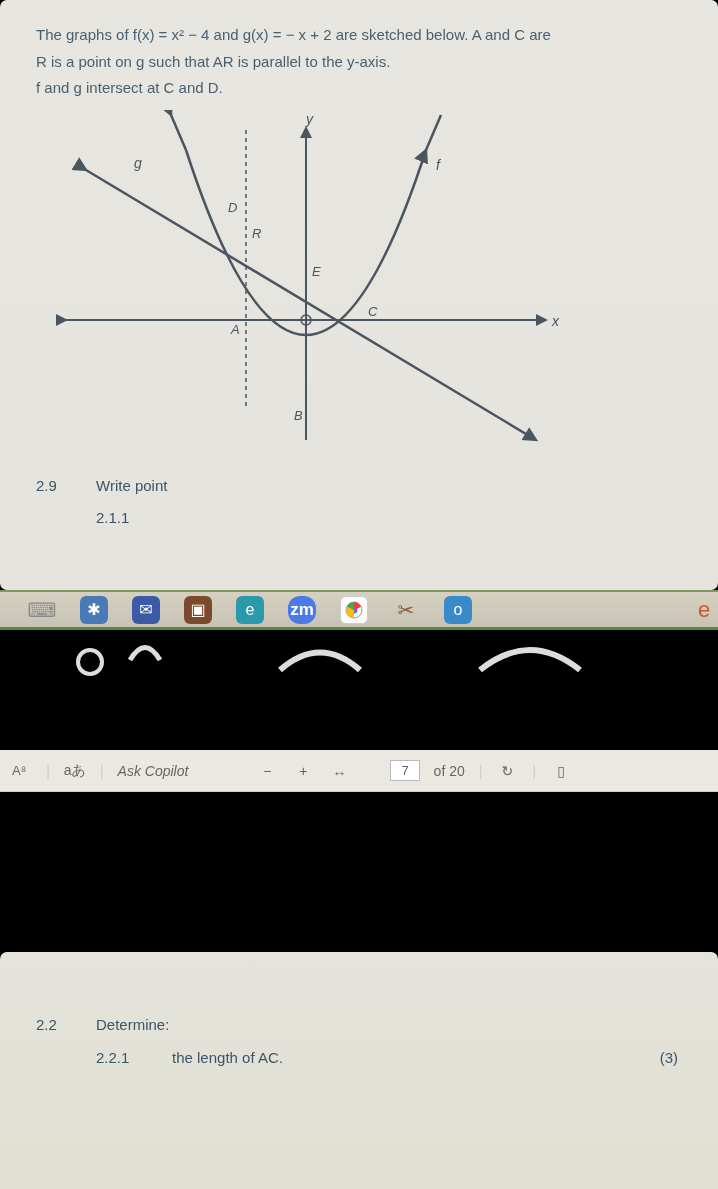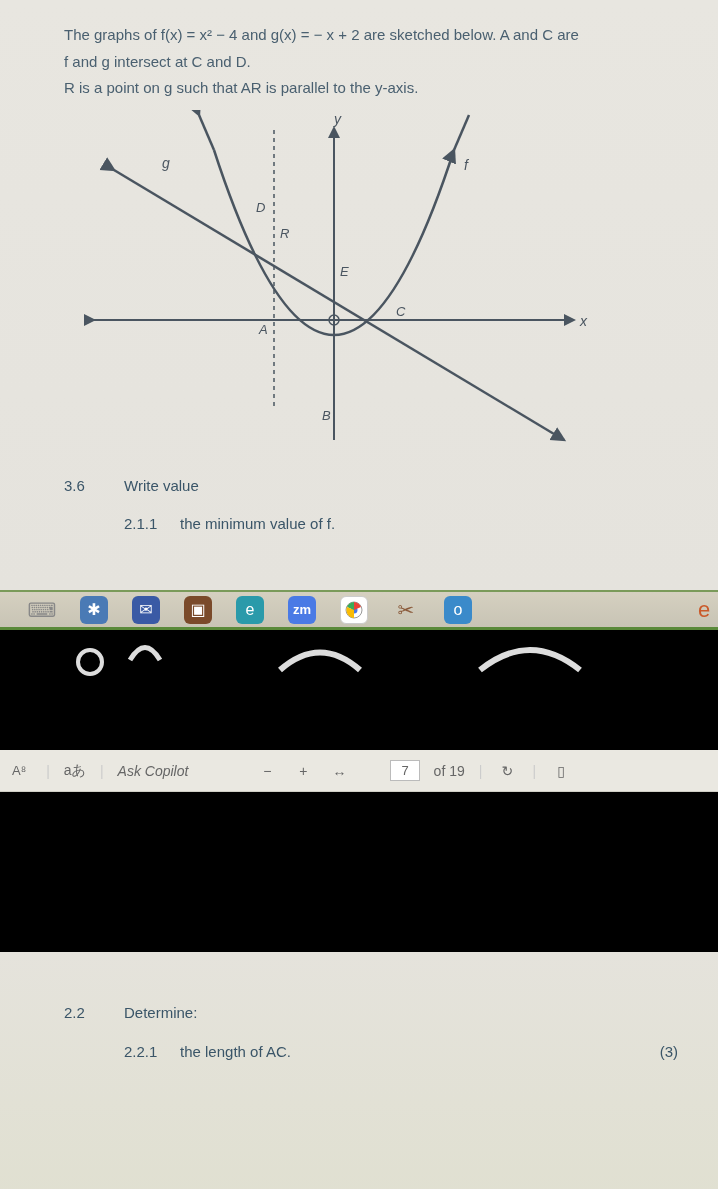--- a/index.html
+++ b/index.html
@@ -6,25 +6,26 @@
     body {
       font-family: -apple-system, BlinkMacSystemFont, "Segoe UI", sans-serif;
       background: #000;
       width: 718px;
       height: 1189px;
       position: relative;
       overflow: hidden;
     }
     .page-section {
       background: linear-gradient(to bottom, #e8e6e0, #e5e3dd);
-      padding: 24px 30px 20px 64px;
+      padding: 24px 30px 20px 36px;
       color: #3a5568;
       font-size: 15px;
       line-height: 1.5;
       position: relative;
+      border-radius: 7px;
     }
     .page-section.top {
       height: 590px;
     }
     .page-section.bottom {
       height: 439px;
       margin-top: 160px;
       background: linear-gradient(to bottom, #e5e3dc, #dcddc8);
       padding-top: 50px;
     }
@@ -37,21 +38,21 @@
       height: 350px;
       margin: 10px auto 15px -30px;
       position: relative;
     }
     .question-row {
       display: flex;
       gap: 20px;
       margin-top: 10px;
     }
     .qnum { min-width: 40px; }
-    .qsub { display: flex; gap: 16px; margin-left: 60px; margin-top: 16px;}
+    .qsub { display: flex; gap: 36px; margin-left: 60px; margin-top: 10px;}
     .qsubnum { min-width: 40px; }
     .marks {
       float: right;
       margin-right: 10px;
     }
     .taskbar {
       position: absolute;
       top: 590px;
       left: 0;
       width: 100%;
@@ -72,21 +73,21 @@
       align-items: center;
       justify-content: center;
       font-size: 16px;
       color: white;
     }
     .ti-key { color: #888; font-size: 20px;}
     .ti-bt { background: #4a7ab5; }
     .ti-mail { background: #3a5aa5; }
     .ti-folder { background: #7a4a2a; }
     .ti-edge { background: #2a9aaa; }
-    .ti-zm { background: #4a7ae5; font-size:13px; font-weight:bold;}
+    .ti-zm { background: #4a7ae5; font-size:17px; font-weight:bold;border-radius:12px;}
     .ti-chrome { background: #fff; border:1px solid #ccc;}
     .ti-snip { color:#8a5a3a; font-size:20px; background:transparent;}
     .ti-outlook { background: #3a8aca; }
     .ti-edge2 { color:#ca5a2a; font-size:22px; background:transparent;}
     .black-band {
       position: absolute;
       top: 630px;
       left: 0;
       width: 100%;
       height: 120px;
@@ -126,22 +127,22 @@
       font-size: 14px;
     }
     .spacer { flex: 0 0 40px;}
     svg { display: block; }
   </style>
 </head>
 <body>
 
 <div class="page-section top">
   <div class="problem-text">The graphs of f(x) = x² − 4 and g(x) = − x + 2 are sketched below. A and C are</div>
+  <div class="problem-text">R is a point on g such that AR is parallel to the y-axis.</div>
   <div class="problem-text">f and g intersect at C and D.</div>
-  <div class="problem-text">R is a point on g such that AR is parallel to the y-axis.</div>
 
   <div class="graph-container">
     <svg width="560" height="350" viewBox="0 0 560 350">
 
       <defs>
         <marker id="arrow" markerWidth="10" markerHeight="10" refX="5" refY="3" orient="auto">
           <path d="M0,0 L6,3 L0,6 Z" fill="#4a5560"></path>
         </marker>
       </defs>
 
@@ -166,26 +167,25 @@
       <text x="306" y="166" font-size="13" fill="#4a5560" font-style="italic">E</text>
       <text x="225" y="224" font-size="13" fill="#4a5560" font-style="italic">A</text>
       <text x="362" y="206" font-size="13" fill="#4a5560" font-style="italic">C</text>
       <text x="288" y="310" font-size="13" fill="#4a5560" font-style="italic">B</text>
 
       <circle cx="300" cy="210" r="5" fill="none" stroke="#4a5560" stroke-width="1.5"></circle>
     </svg>
   </div>
 
   <div class="question-row">
-    <span class="qnum">3.6</span>
-    <span>Write value</span>
+    <span class="qnum">2.9</span>
+    <span>Write point</span>
   </div>
   <div class="qsub">
     <span class="qsubnum">2.1.1</span>
-    <span>the minimum value of f.</span>
   </div>
 </div>
 
 <div class="taskbar">
   <span class="taskbar-icon ti-key">⌨</span>
   <span class="taskbar-icon ti-bt">✱</span>
   <span class="taskbar-icon ti-mail">✉</span>
   <span class="taskbar-icon ti-folder">▣</span>
   <span class="taskbar-icon ti-edge">e</span>
   <span class="taskbar-icon ti-zm">zm</span>
@@ -218,29 +218,29 @@
   <span class="sep">|</span>
   <span>aあ</span>
   <span class="sep">|</span>
   <span class="ask">Ask Copilot</span>
   <span class="spacer"></span>
   <span class="icon-btn">−</span>
   <span class="icon-btn">+</span>
   <span class="icon-btn">↔</span>
   <span style="width:12px"></span>
   <span class="pgbox">7</span>
-  <span>of 19</span>
+  <span>of 20</span>
   <span class="sep">|</span>
   <span class="icon-btn">↻</span>
   <span class="sep">|</span>
   <span class="icon-btn">▯</span>
 </div>
 
 <div class="page-section bottom" style="position:absolute; top:792px; left:0; width:100%;">
-  <div class="question-row" style="margin-top:0">
+  <div class="question-row" style="margin-top:12px">
     <span class="qnum">2.2</span>
     <span>Determine:</span>
   </div>
   <div class="qsub">
     <span class="qsubnum">2.2.1</span>
     <span>the length of AC.</span>
     <span class="marks" style="margin-left:auto">(3)</span>
   </div>
   <div style="height:180px"></div>
 

